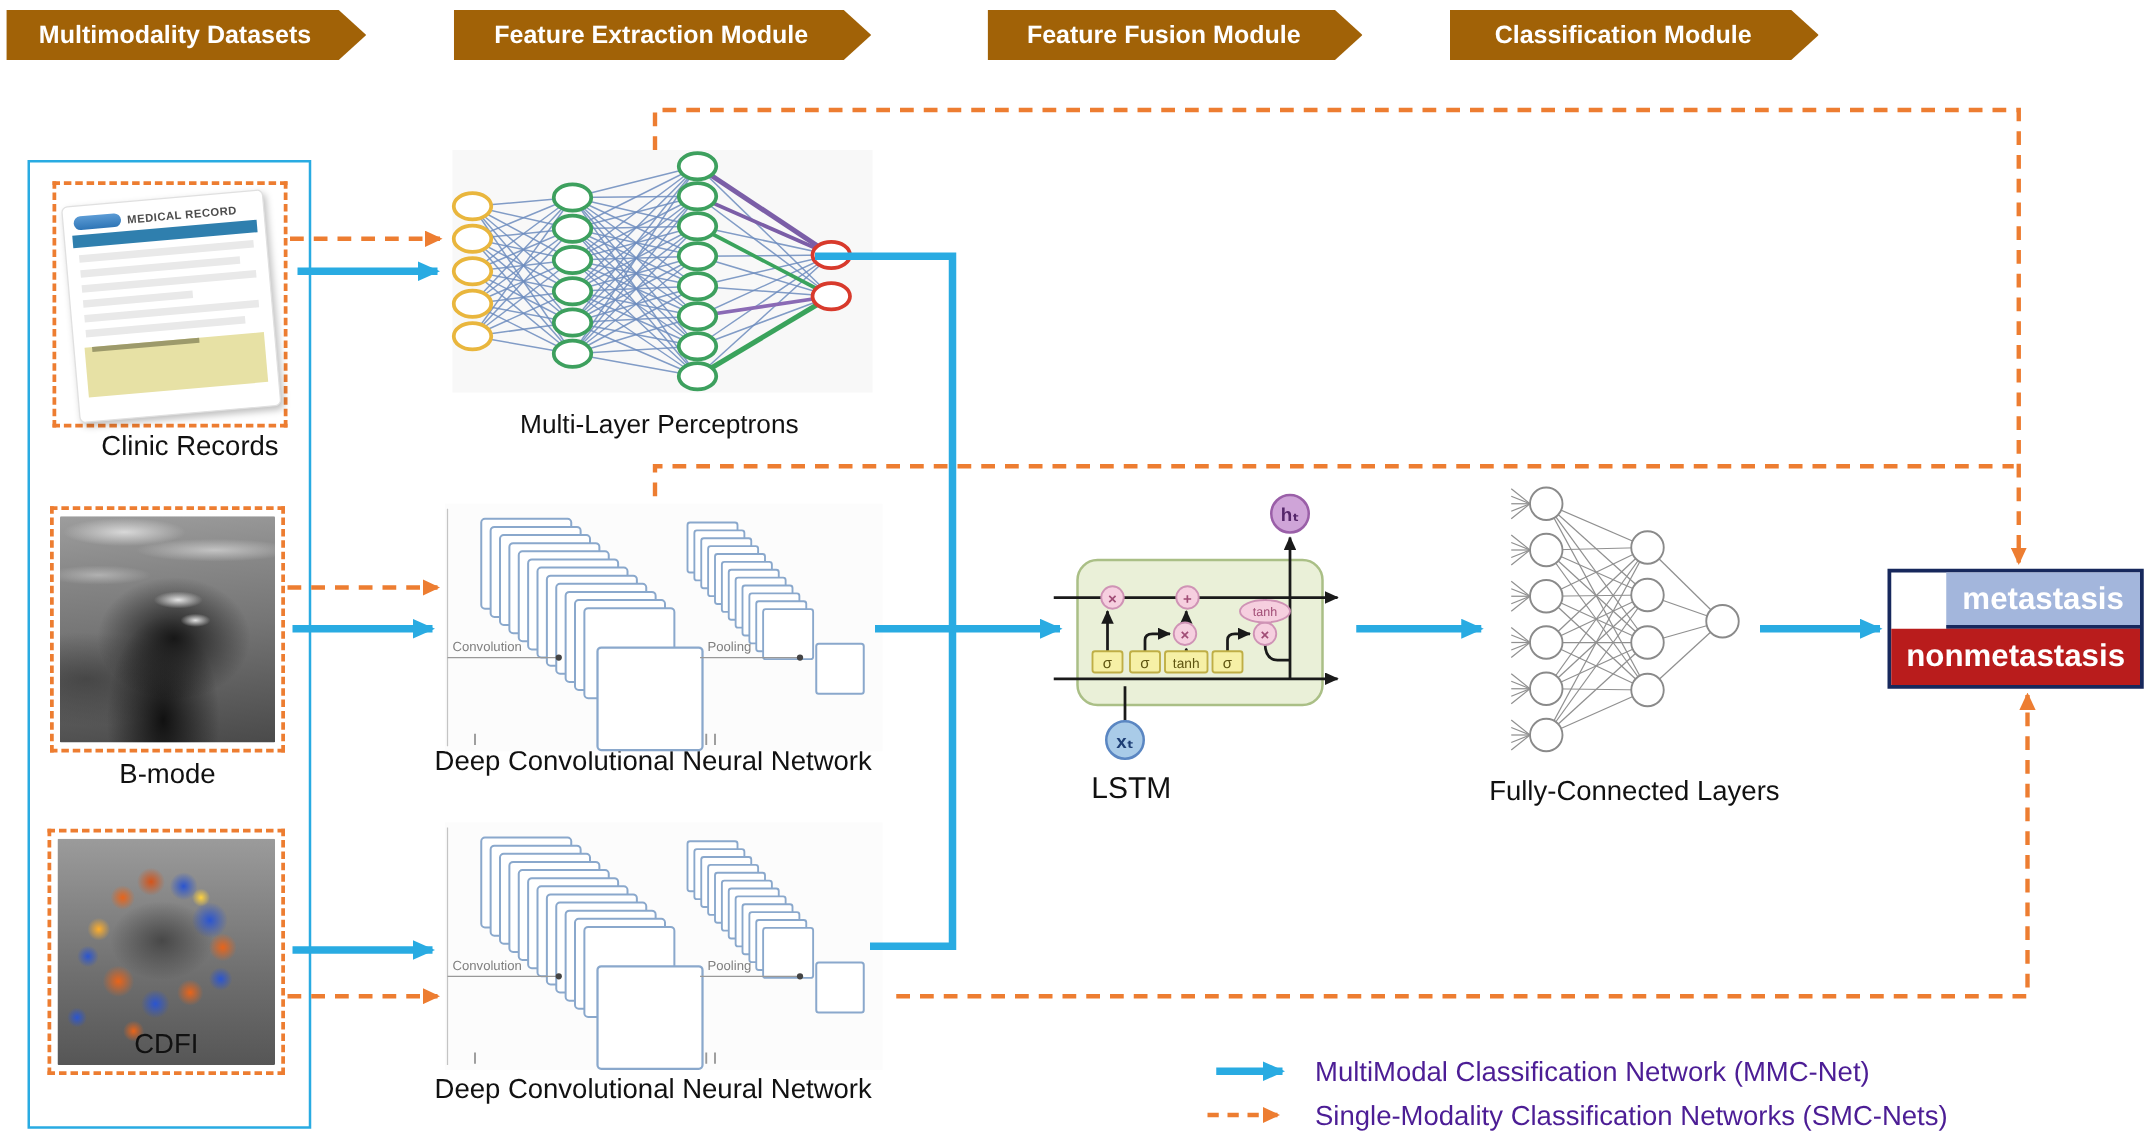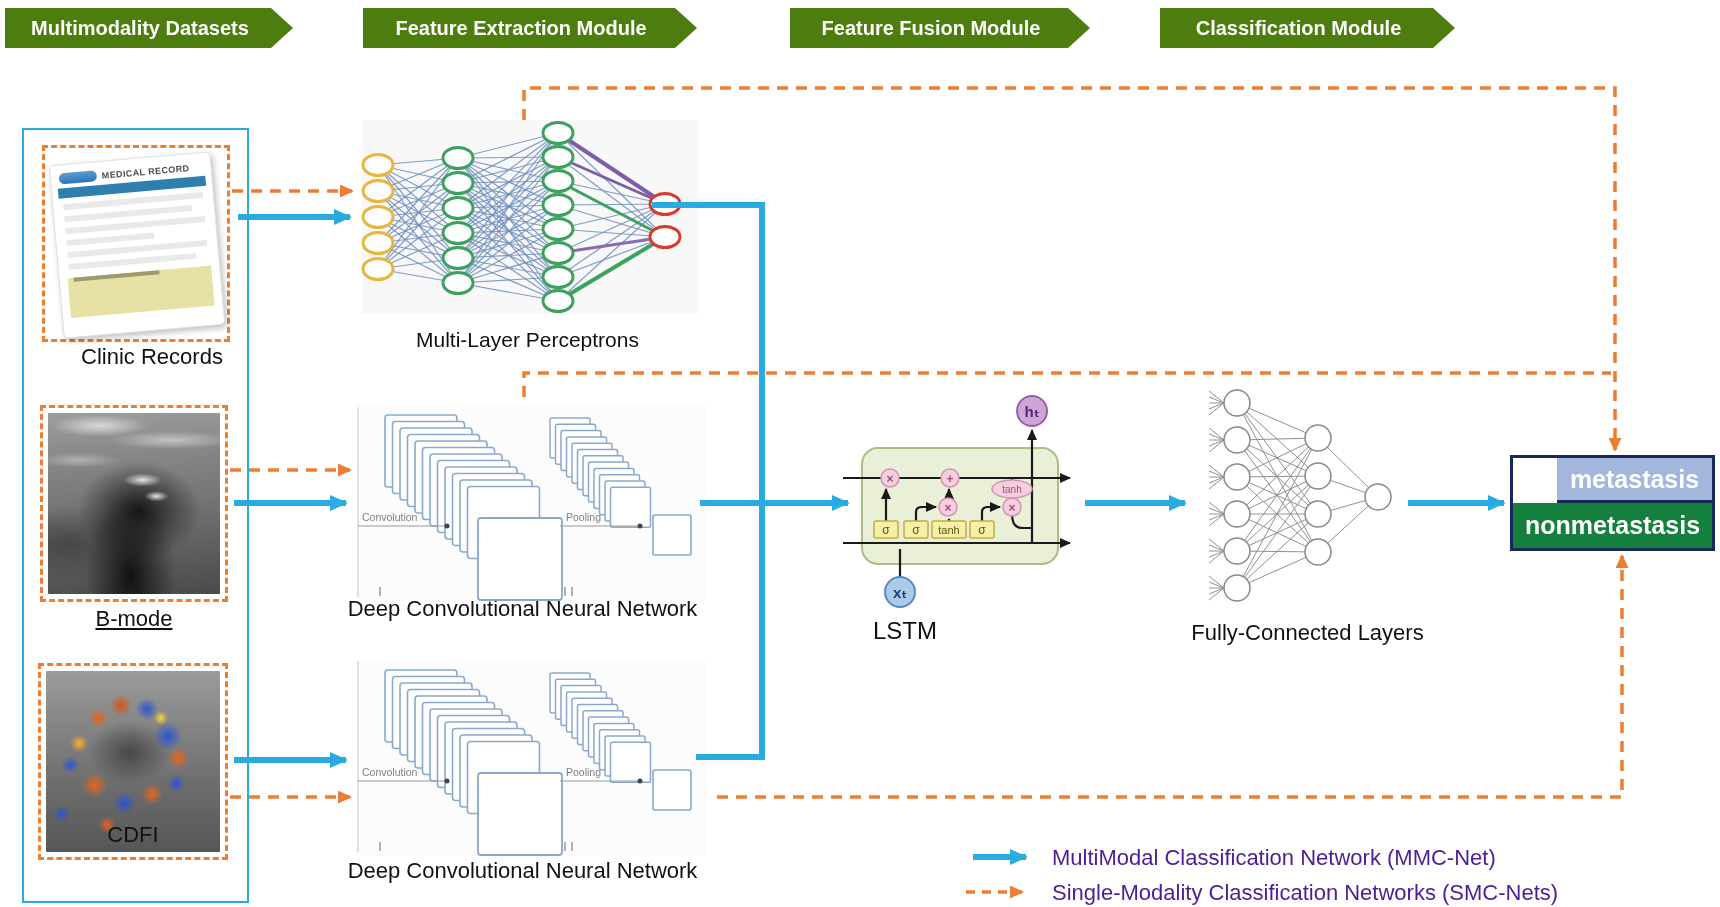--- a/index.html
+++ b/index.html
@@ -1,19 +1,19 @@
 <!DOCTYPE html>
 <html><head>
 <meta charset="utf-8">
 <style>
   html,body{margin:0;padding:0;background:#fff;}
   #canvas{position:relative;width:1720px;height:907px;background:#fff;overflow:hidden;
           font-family:"Liberation Sans","DejaVu Sans",sans-serif;}
   
-  .banner{position:absolute;top:8px;height:40px;background:#4d7c0f;color:#fff;font-weight:bold;
+  .banner{position:absolute;top:8px;height:40px;background:#a16207;color:#fff;font-weight:bold;
           font-size:20px;display:flex;align-items:center;justify-content:center;
           padding:0 30px 0 12px;box-sizing:border-box;
           clip-path:polygon(0 0,calc(100% - 22px) 0,100% 50%,calc(100% - 22px) 100%,0 100%);}
   
   .panel{position:absolute;left:22px;top:128px;width:227px;height:775px;border:2px solid #29abe2;box-sizing:border-box;}
   .dashbox{position:absolute;border:3px dashed #ED7D31;box-sizing:border-box;}
   .lbl{position:absolute;text-align:center;font-size:22px;color:#111;}
   
   .card{position:absolute;left:56px;top:158px;width:160px;height:172px;background:#fff;
         border:1px solid #e0e0e0;border-radius:5px;box-shadow:2px 3px 6px rgba(0,0,0,.25);
@@ -54,21 +54,21 @@
     radial-gradient(circle 13px at 75% 62%, #2b55d0 0%, rgba(0,0,0,0) 72%),
     radial-gradient(circle 11px at 9% 79%, #2b55d0 0%, rgba(0,0,0,0) 72%),
     radial-gradient(circle 12px at 35% 85%, #e8641a 0%, rgba(0,0,0,0) 70%),
     radial-gradient(ellipse 55px 42px at 48% 45%, rgba(45,45,45,.65), rgba(0,0,0,0) 75%),
     linear-gradient(180deg,#9b9b9b,#6f6f6f 60%,#565656);}
   
   .clsbox{position:absolute;left:1510px;top:455px;width:205px;height:96px;border:3px solid #17285c;box-sizing:border-box;}
   .cls-half{height:50%;display:flex;align-items:center;justify-content:center;color:#fff;
             font-weight:bold;font-size:25px;box-sizing:border-box;}
   .cls-top{background:#a3b6dc;border-bottom:3px solid #17285c;margin-left:44px;}
-  .cls-bot{background:#15803d;}
+  .cls-bot{background:#b91c1c;}
   
   .legend-text{position:absolute;font-size:22px;color:#4c1d95;white-space:nowrap;}
   
   #overlay{position:absolute;left:0;top:0;pointer-events:none;}
   .fb{stroke:#29abe2;stroke-width:6;fill:none;stroke-linejoin:miter;}
   .fo{stroke:#ED7D31;stroke-width:3.5;fill:none;stroke-dasharray:11 8;}
   .fk{stroke:#1a1a1a;stroke-width:2.2;fill:none;}
   .svglabel{font-family:"Liberation Sans","DejaVu Sans",sans-serif;}
 </style>
 </head>
@@ -97,21 +97,21 @@
     <div class="card-row"></div>
     <div class="card-row mid"></div>
     <div class="card-note">
       <div class="card-smudge"></div>
     </div>
   </div>
   <div class="lbl" style="left:56px;top:344px;width:192px;">Clinic Records</div>
 
   <div class="dashbox" style="left:40px;top:405px;width:188px;height:197px;"></div>
   <div class="usimg bmode" style="left:48px;top:413px;width:172px;height:181px;"></div>
-  <div class="lbl" style="left:40px;top:606px;width:188px;text-decoration:underline;">B-mode</div>
+  <div class="lbl" style="left:40px;top:606px;width:188px;">B-mode</div>
 
   <div class="dashbox" style="left:38px;top:663px;width:190px;height:197px;"></div>
   <div class="usimg cdfi" style="left:46px;top:671px;width:174px;height:181px;"></div>
   <div class="lbl" style="left:38px;top:822px;width:190px;">CDFI</div>
 
   <div class="lbl" style="left:355px;top:328px;width:345px;font-size:21px;">Multi-Layer Perceptrons</div>
   <div class="lbl" style="left:325px;top:596px;width:395px;">Deep Convolutional Neural Network</div>
   <div class="lbl" style="left:325px;top:858px;width:395px;">Deep Convolutional Neural Network</div>
   <div class="lbl" style="left:810px;top:617px;width:190px;font-size:24px;">LSTM</div>
   <div class="lbl" style="left:1155px;top:620px;width:305px;">Fully-Connected Layers</div>

